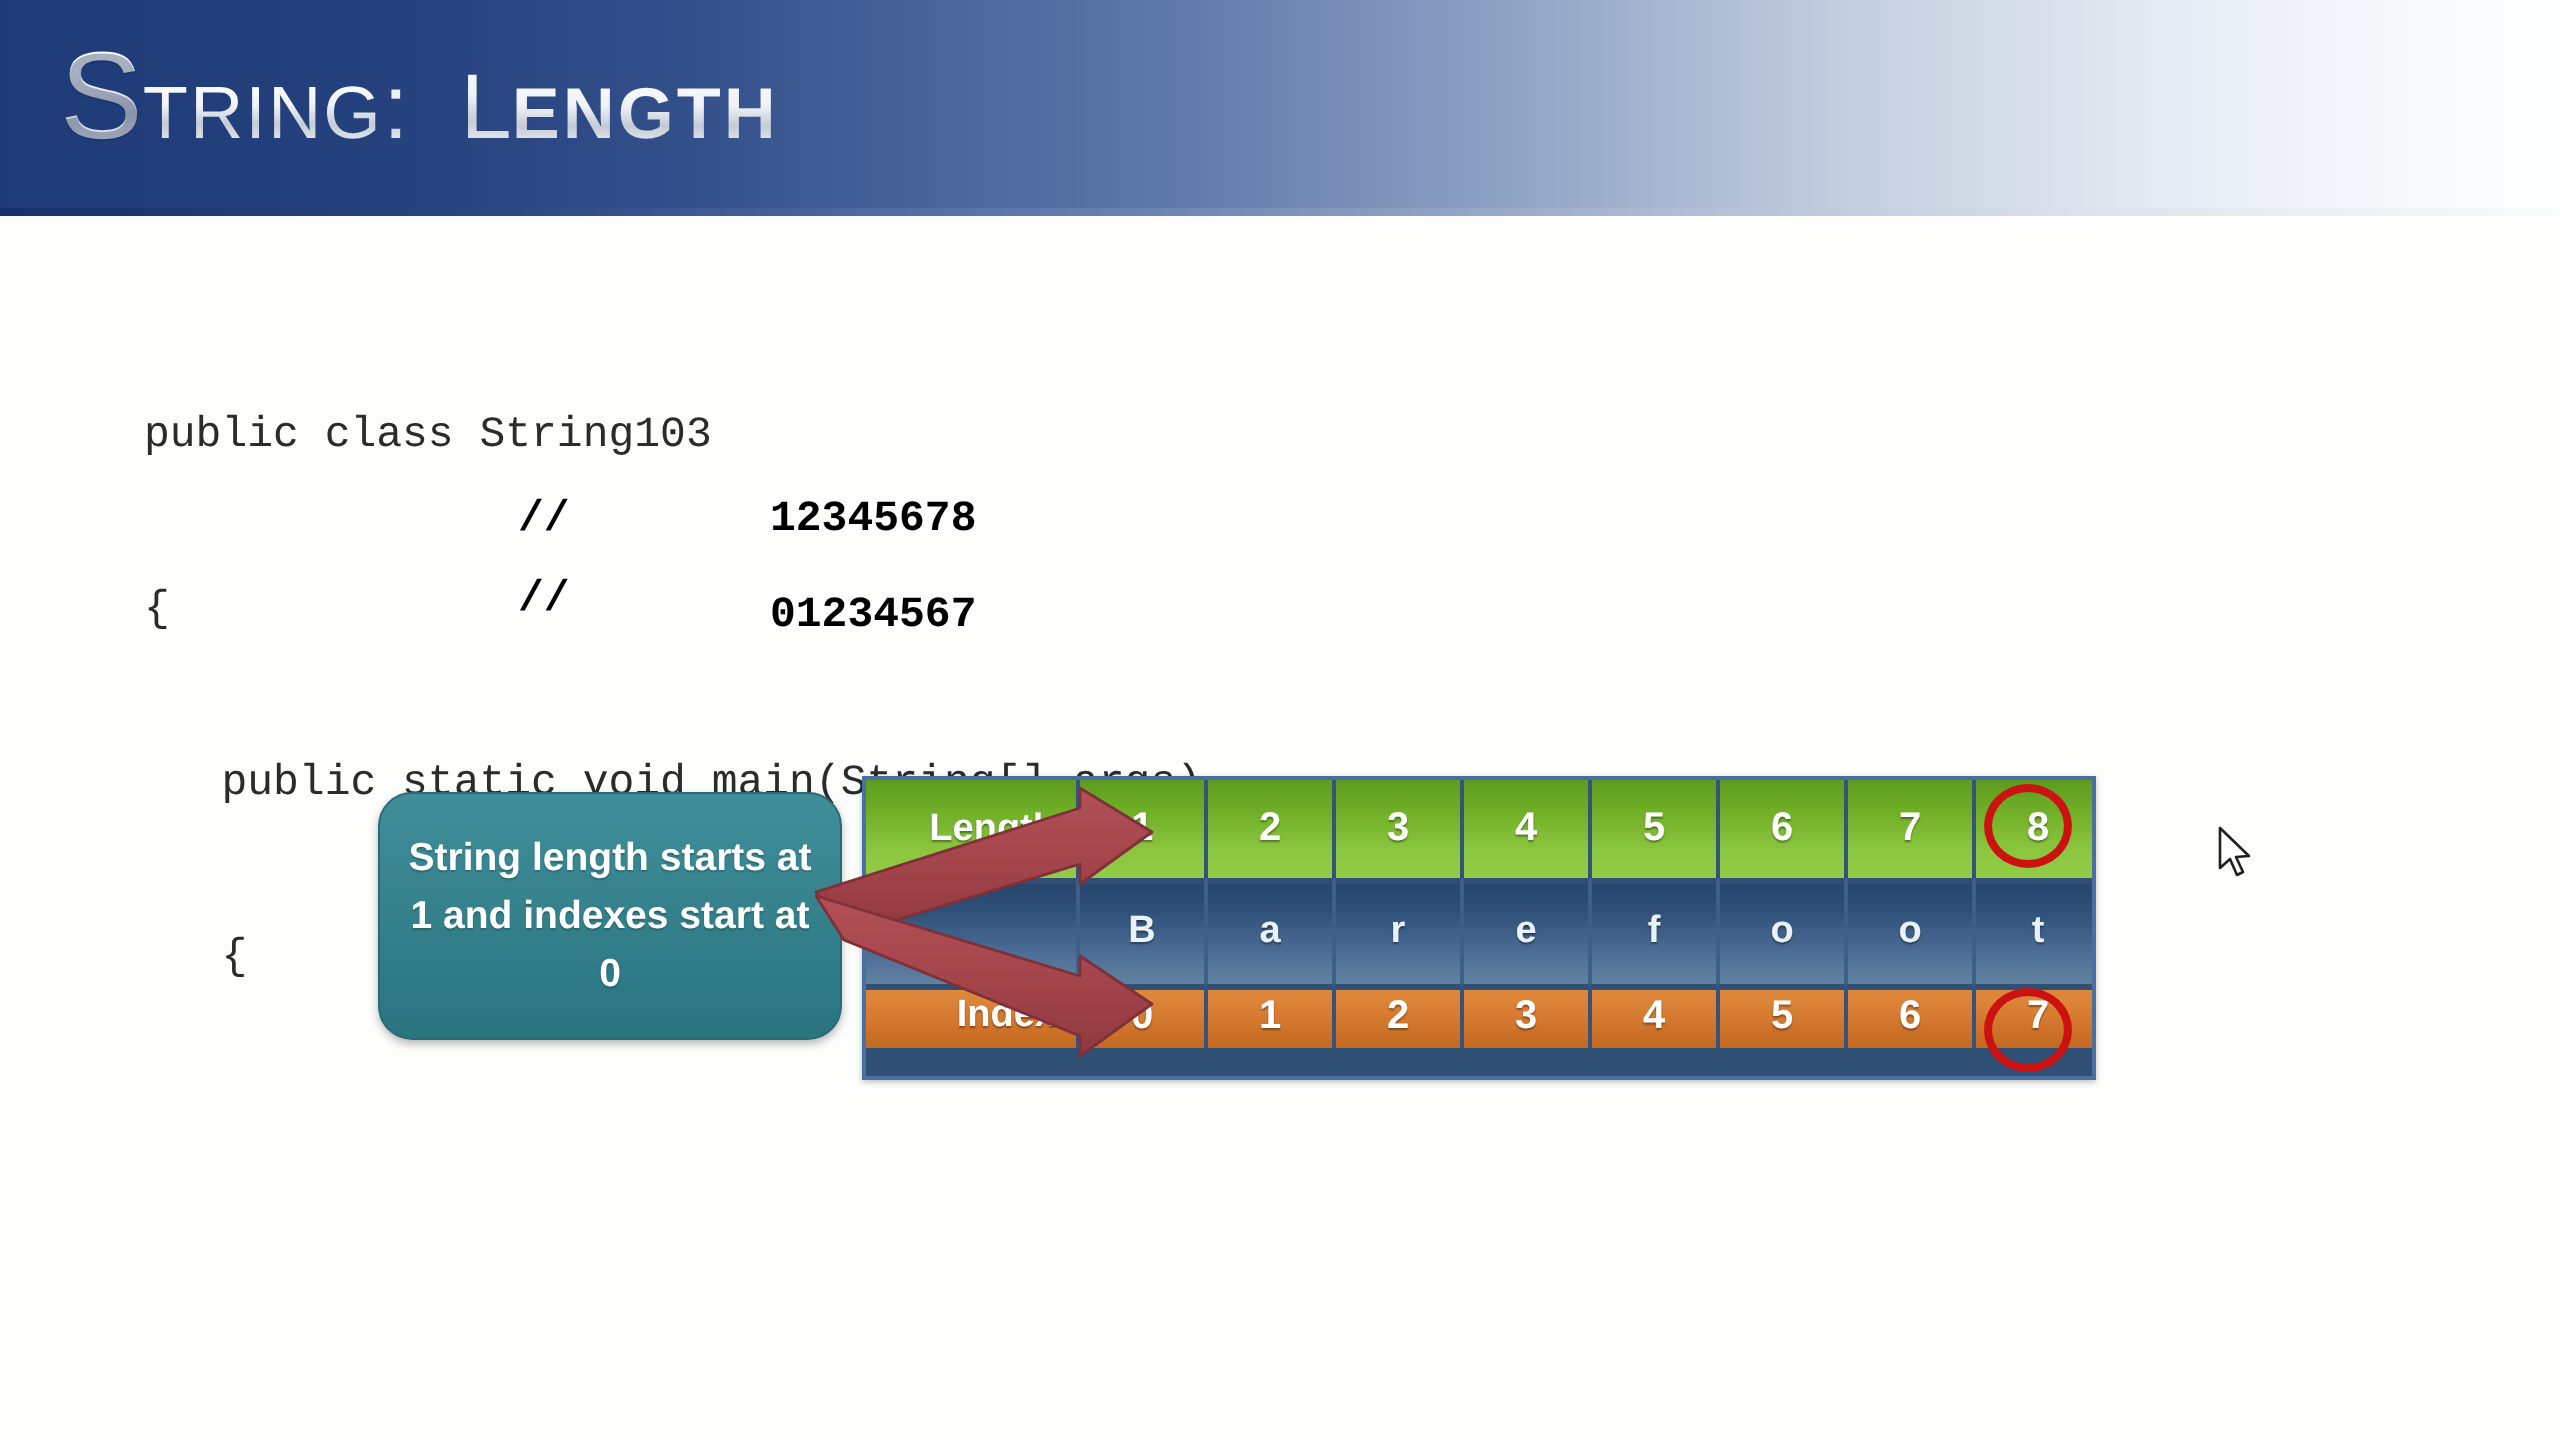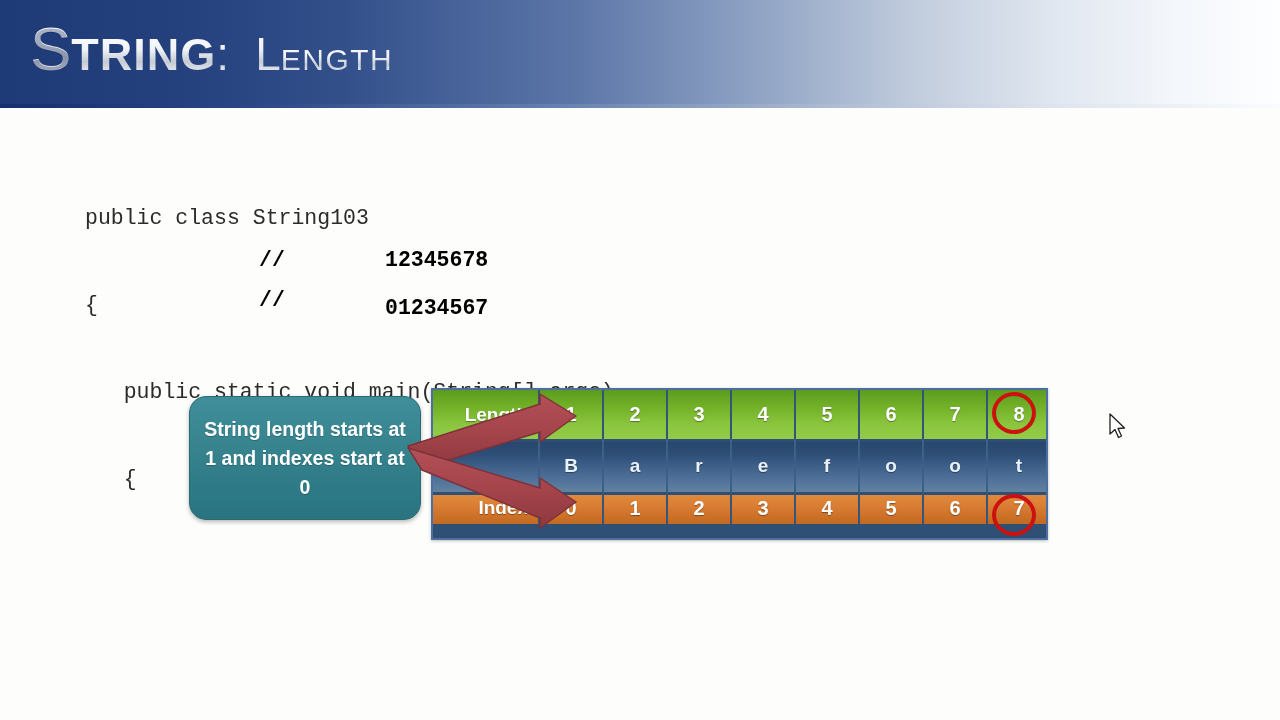--- a/index.html
+++ b/index.html
@@ -60,62 +60,62 @@
     font-weight: 400;
     letter-spacing: 0px;
     background: linear-gradient(to bottom, #ffffff 0%, #f2f4f7 38%, #c9ced6 62%, #ffffff 100%);
     -webkit-background-clip: text;
     background-clip: text;
     color: transparent;
     -webkit-text-fill-color: transparent;
     text-shadow: 0 1px 0 rgba(20,40,90,0.35);
   }
   .title .t-small {
-    font-size: 45px;
-    font-weight: 700;
+    font-size: 37px;
+    font-weight: 400;
     letter-spacing: 1px;
     background: linear-gradient(to bottom, #ffffff 0%, #f0f3f7 40%, #c5cad4 64%, #fbfcfe 100%);
     -webkit-background-clip: text;
     background-clip: text;
     color: transparent;
     -webkit-text-fill-color: transparent;
   }
   .title .t-sub-big {
     font-size: 46px;
     font-weight: 400;
     background: linear-gradient(to bottom, #ffffff 0%, #eef1f6 40%, #c6ccd6 64%, #fbfcfe 100%);
     -webkit-background-clip: text;
     background-clip: text;
     color: transparent;
     -webkit-text-fill-color: transparent;
   }
   .title .t-sub-small {
-    font-size: 30px;
-    font-weight: 400;
+    font-size: 36px;
+    font-weight: 700;
     letter-spacing: 1.5px;
     background: linear-gradient(to bottom, #ffffff 0%, #eef1f6 42%, #c4cad5 66%, #fbfcfe 100%);
     -webkit-background-clip: text;
     background-clip: text;
     color: transparent;
     -webkit-text-fill-color: transparent;
   }
   .title .gap { display: inline-block; width: 26px; }
 
   
   .code {
     position: absolute;
     left: 72px;
     top: 146px;
     font-family: "Liberation Mono", "DejaVu Sans Mono", monospace;
     font-size: 21.5px;
     line-height: 29px;
     color: #2b2b2b;
     white-space: pre;
   }
-  .code .line { height: 29px; margin-left: 13px; }
+  .code .line { height: 29px; }
   .code-annot {
     position: absolute;
     font-family: "Liberation Mono", "DejaVu Sans Mono", monospace;
     font-size: 21.5px;
     font-weight: bold;
     white-space: pre;
   }
 
   
   .diagram {

